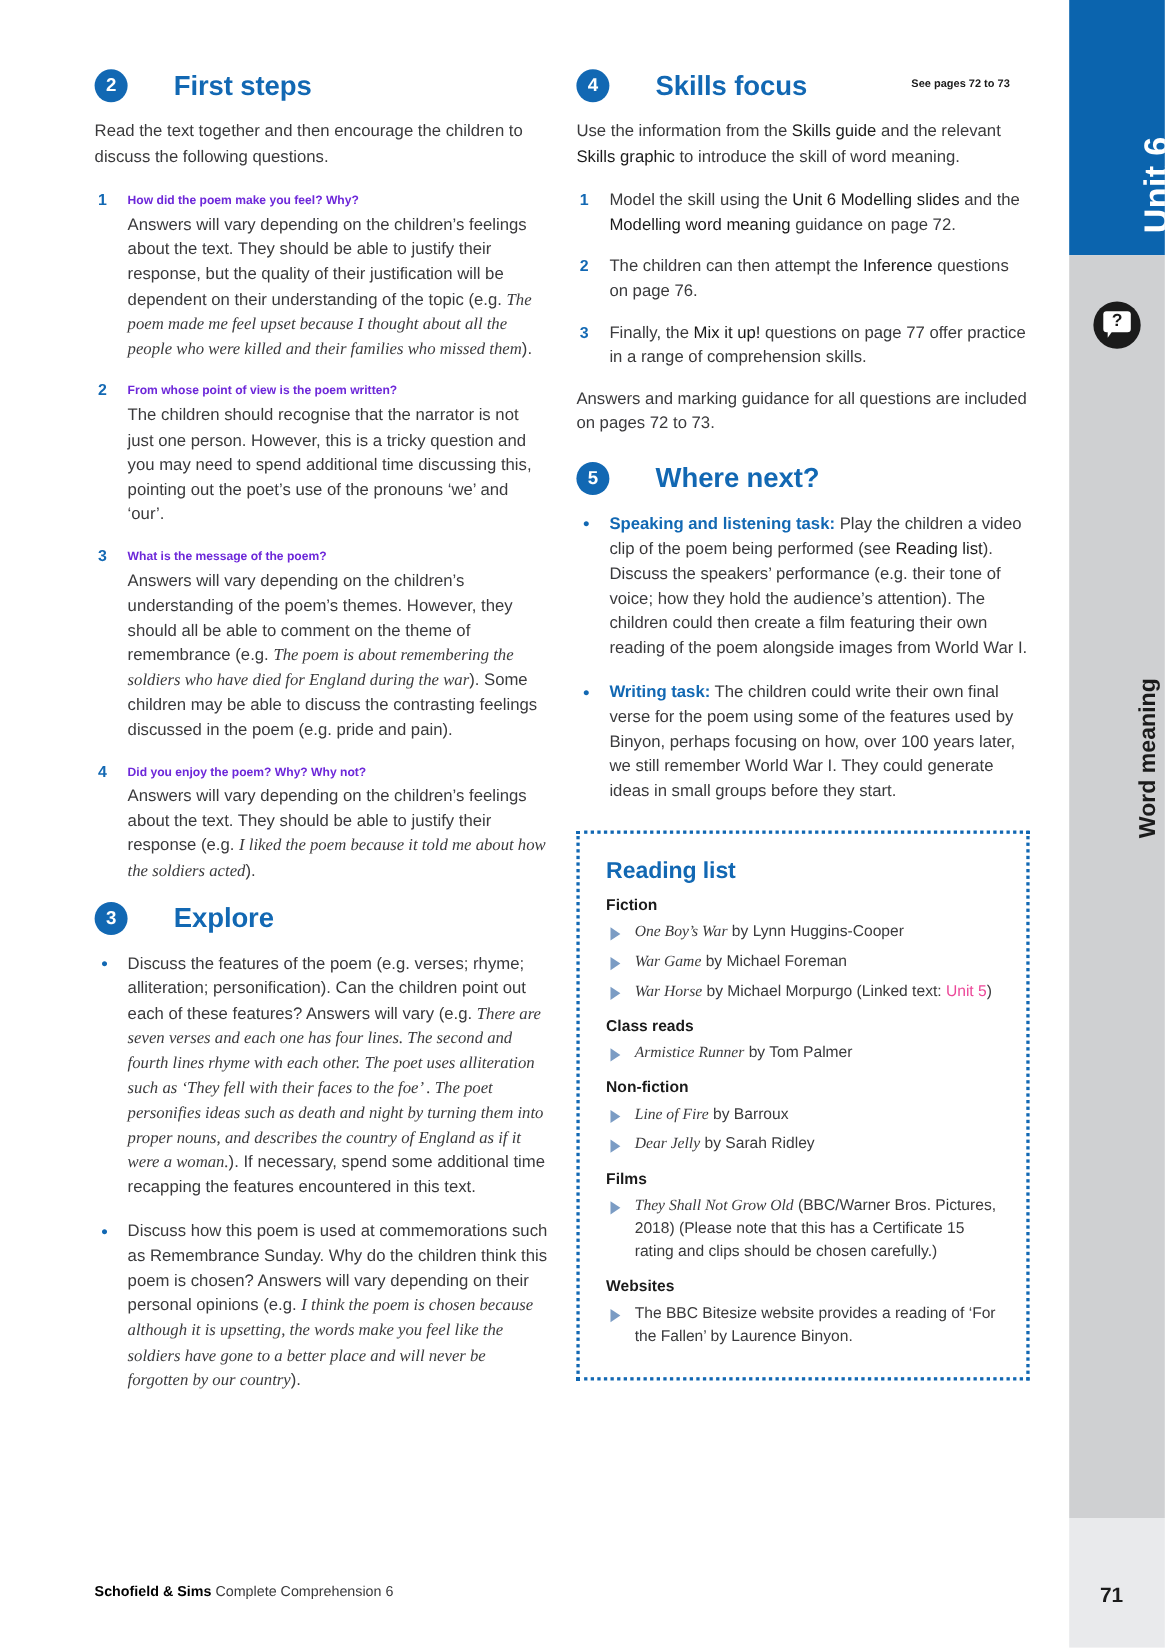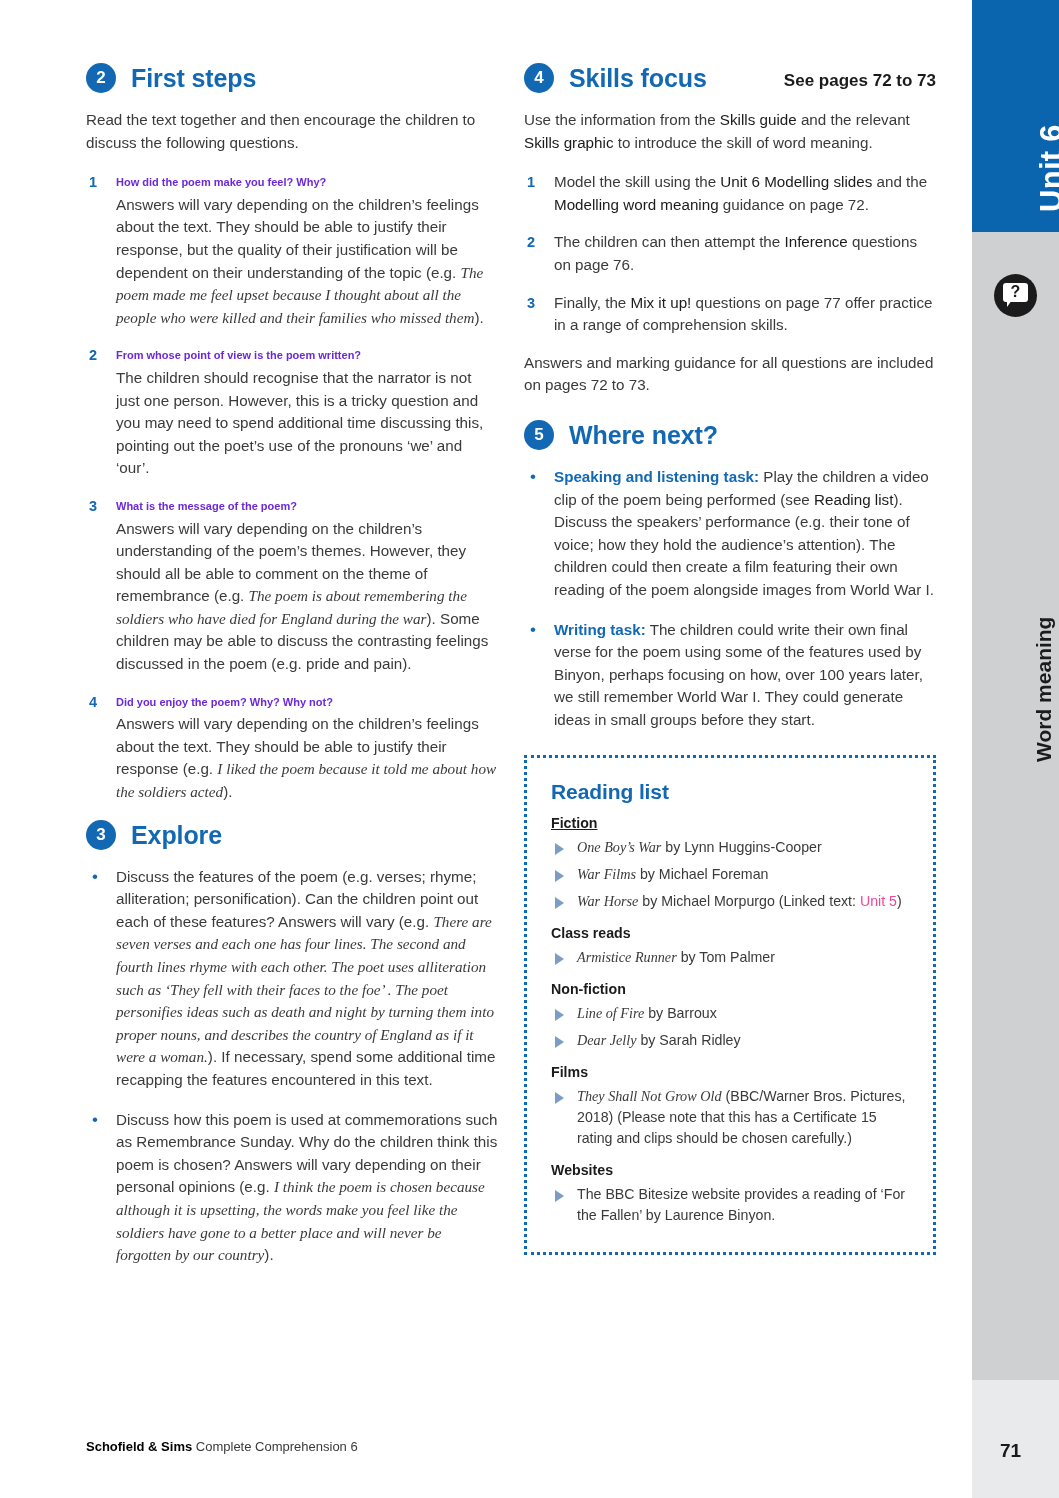--- a/index.html
+++ b/index.html
@@ -73,27 +73,27 @@
   
   .sec-head { position: relative; margin-bottom: 13px; min-height: 34px; }
   .sec-num {
     position: absolute; left: 0; top: 1px;
     width: 30px; height: 30px; border-radius: 50%;
     background: #1268b3; color: #ffffff;
     font-size: 17px; font-weight: bold;
     line-height: 30px; text-align: center;
   }
   .sec-title {
-    display: block; margin-left: 45px;
+    display: block; margin-left: 72px;
     color: #1268b3; font-size: 25px; font-weight: bold;
     letter-spacing: -.1px; line-height: 32px;
   }
   .sec-ref {
-    position: absolute; right: 0; top: 9px;
-    color: #1b1b1b; font-size: 17px; font-weight: bold;
+    position: absolute; right: 18px; top: 9px;
+    color: #1b1b1b; font-size: 10px; font-weight: bold;
   }
 
   p.intro { margin: 0 0 17px 0; font-size: 15.2px; line-height: 22.6px; }
 
   
   .numitem { position: relative; padding-left: 30px; margin-bottom: 15px; }
   .numitem .n {
     position: absolute; left: 3px; top: 0;
     color: #1268b3; font-size: 14.5px; font-weight: bold; line-height: 22.6px;
   }
@@ -118,21 +118,21 @@
     padding: 22px 24px 20px 24px;
   }
   .reading h3 {
     margin: 0 0 11px 0; color: #1268b3;
     font-size: 21px; font-weight: bold; letter-spacing: -.1px;
   }
   .rl-cat {
     margin: 13px 0 6px 0; color: #1b1b1b;
     font-size: 14.2px; font-weight: bold;
   }
-  .rl-cat.first { margin-top: 0; text-decoration: underline; }
+  .rl-cat.first { margin-top: 0; }
   .rl-item {
     position: relative; padding-left: 26px; margin-bottom: 6px;
     font-size: 14.2px; line-height: 21px;
   }
   .rl-item .tri {
     position: absolute; left: 4px; top: 6px;
     width: 0; height: 0;
     border-left: 9px solid #7b9cc4;
     border-top: 6px solid transparent;
     border-bottom: 6px solid transparent;
@@ -236,21 +236,21 @@
   <div>
       <div class="bullet"><span class="lead-blue">Speaking and listening task:</span><span> Play the children a video clip of the poem being performed (see </span><span class="bold">Reading list</span><span>). Discuss the speakers’ performance (e.g. their tone of voice; how they hold the audience’s attention). The children could then create a film featuring their own reading of the poem alongside images from World War I.</span></div>
       <div class="bullet"><span class="lead-blue">Writing task:</span><span> The children could write their own final verse for the poem using some of the features used by Binyon, perhaps focusing on how, over 100 years later, we still remember World War I. They could generate ideas in small groups before they start.</span></div>
     </div>
 
   <div class="reading">
     <h3>Reading list</h3>
     <div>
         <div class="rl-cat first">Fiction</div>
         <div class="rl-item"><span class="tri"></span><span class="ital">One Boy’s War</span><span> by Lynn Huggins-Cooper</span></div>
-        <div class="rl-item"><span class="tri"></span><span class="ital">War Films</span><span> by Michael Foreman</span></div>
+        <div class="rl-item"><span class="tri"></span><span class="ital">War Game</span><span> by Michael Foreman</span></div>
         <div class="rl-item"><span class="tri"></span><span class="ital">War Horse</span><span> by Michael Morpurgo (Linked text: </span><span class="link">Unit 5</span><span>)</span></div>
         <div class="rl-cat">Class reads</div>
         <div class="rl-item"><span class="tri"></span><span class="ital">Armistice Runner</span><span> by Tom Palmer</span></div>
         <div class="rl-cat">Non-fiction</div>
         <div class="rl-item"><span class="tri"></span><span class="ital">Line of Fire</span><span> by Barroux</span></div>
         <div class="rl-item"><span class="tri"></span><span class="ital">Dear Jelly</span><span> by Sarah Ridley</span></div>
         <div class="rl-cat">Films</div>
         <div class="rl-item"><span class="tri"></span><span class="ital">They Shall Not Grow Old</span><span> (BBC/Warner Bros. Pictures, 2018) (Please note that this has a Certificate 15 rating and clips should be chosen carefully.)</span></div>
         <div class="rl-cat">Websites</div>
         <div class="rl-item"><span class="tri"></span><span>The BBC Bitesize website provides a reading of ‘For the Fallen’ by Laurence Binyon.</span></div>

